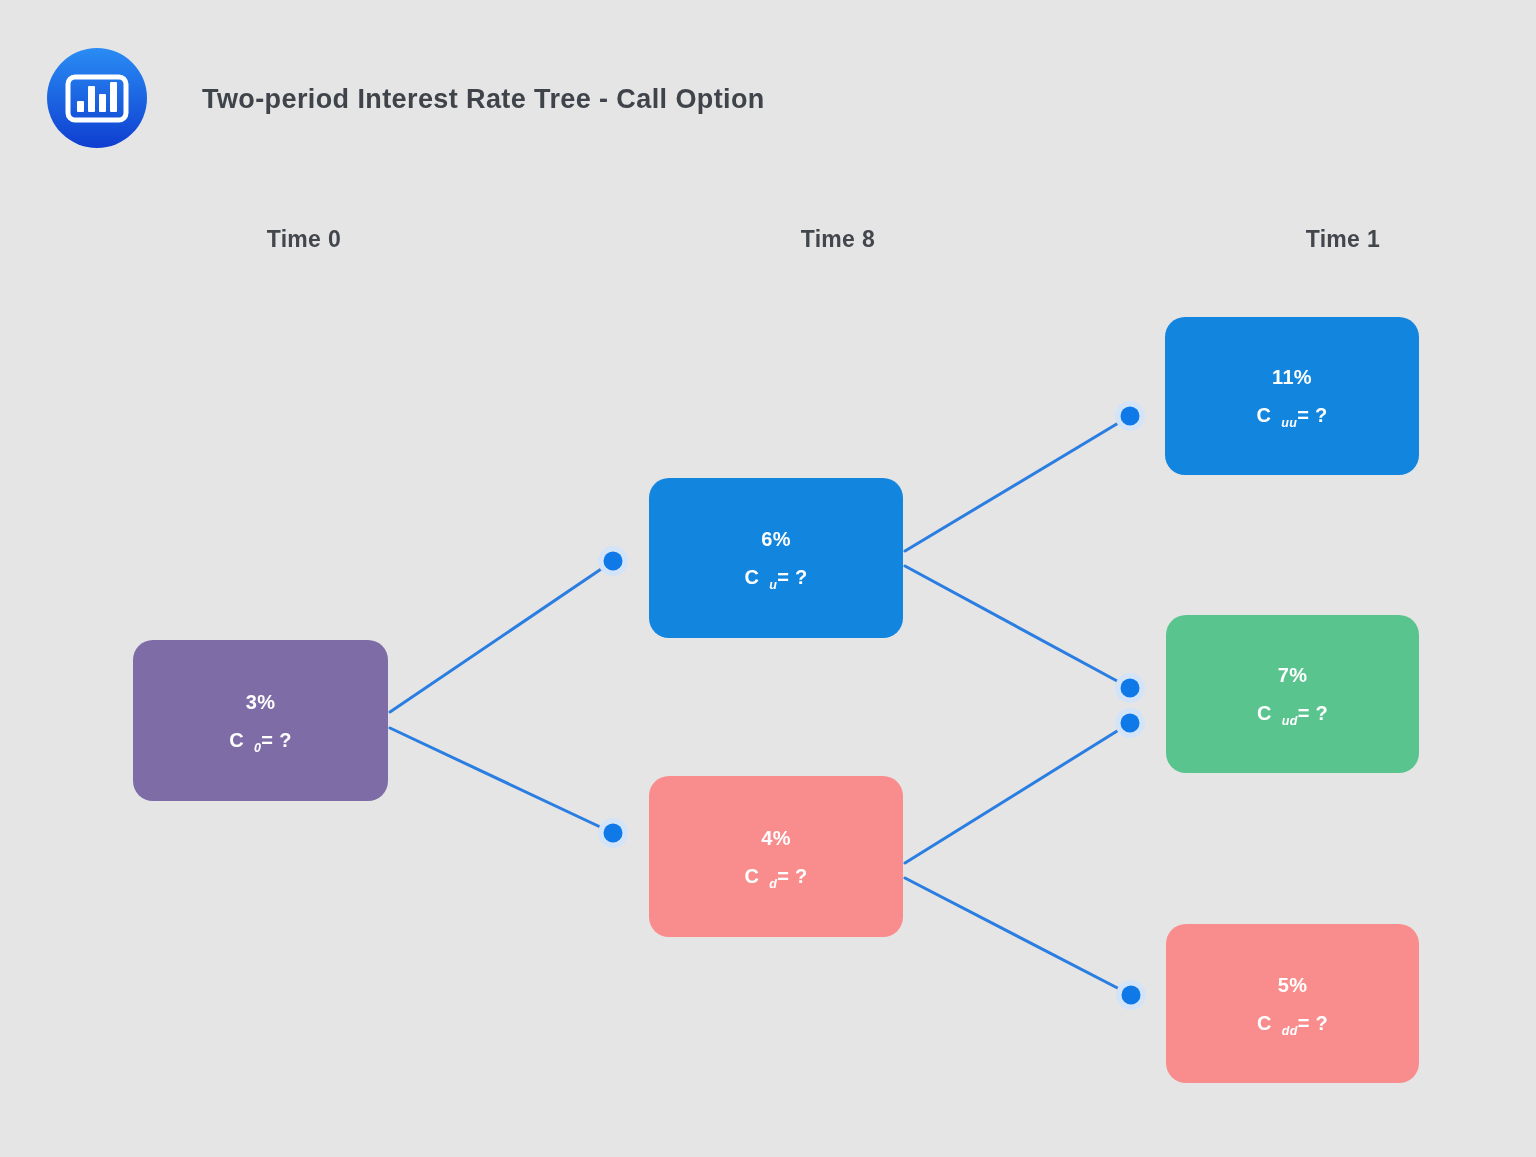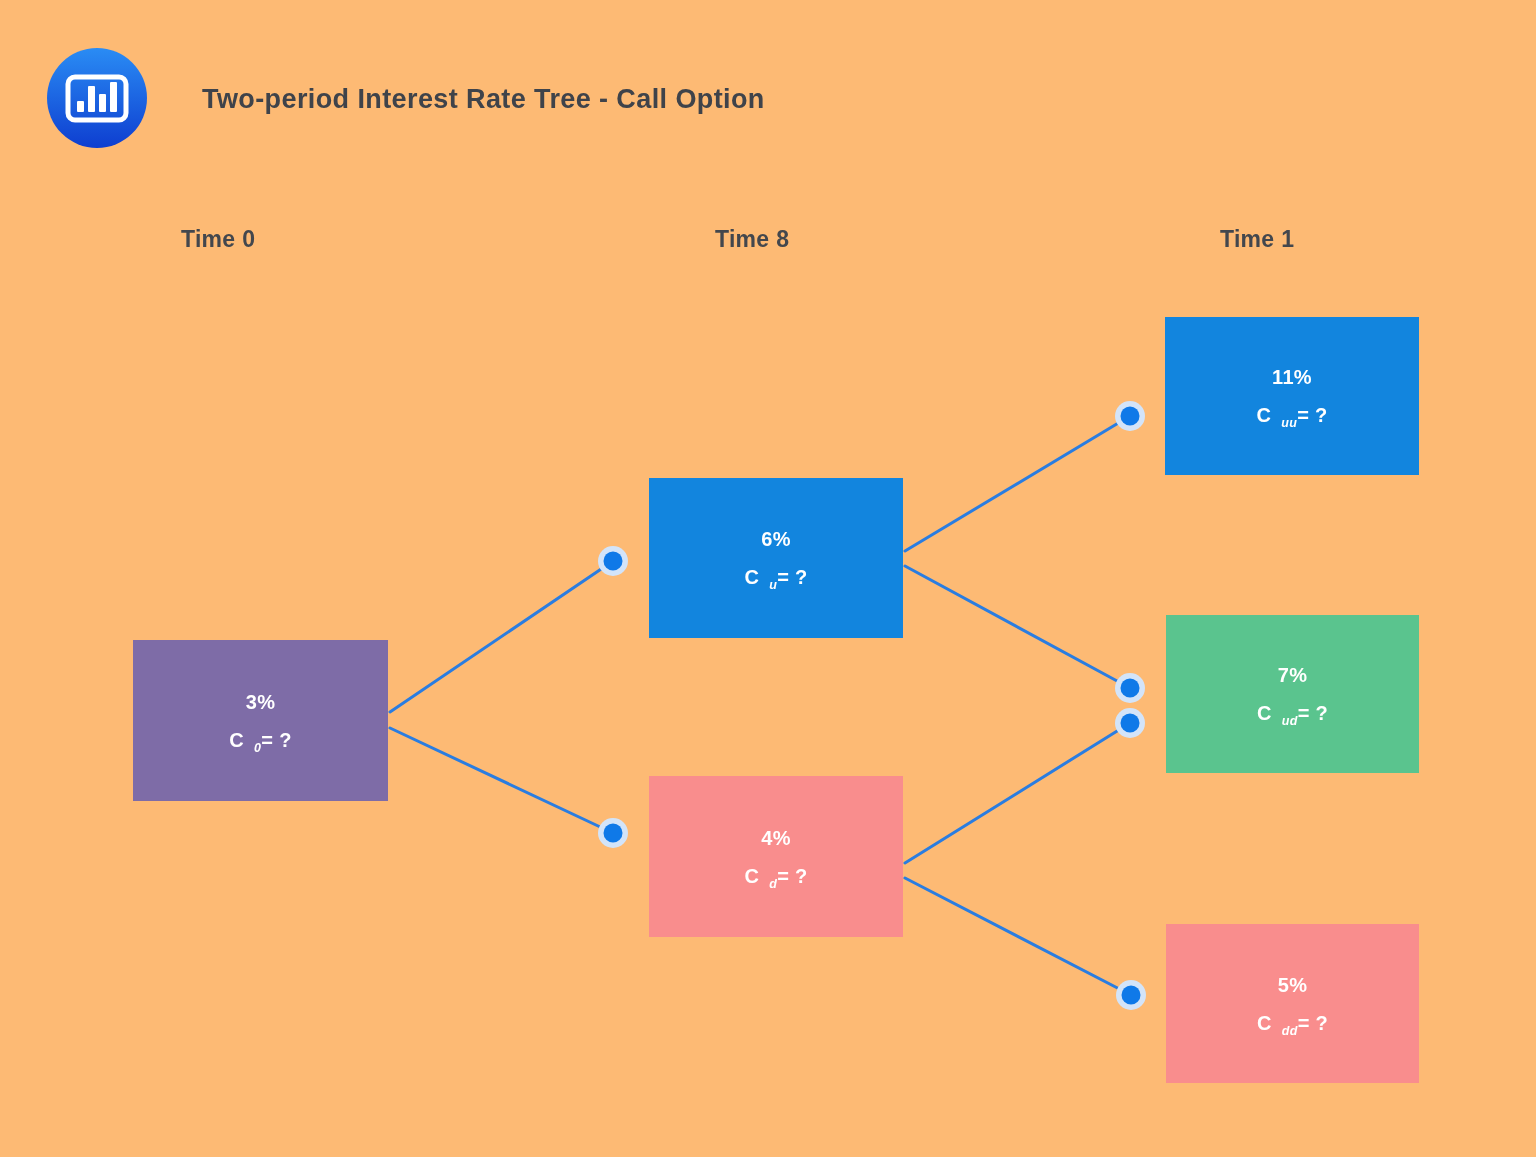--- a/index.html
+++ b/index.html
@@ -5,21 +5,21 @@
   html, body {
     margin: 0;
     padding: 0;
     background: #ffffff;
     font-family: "Liberation Sans", "DejaVu Sans", sans-serif;
   }
   .canvas {
     position: relative;
     width: 1536px;
     height: 1157px;
-    background: #fdba74;
+    background: #e5e5e5;
     overflow: hidden;
   }
 
   
   .logo {
     position: absolute;
     left: 47px;
     top: 48px;
     width: 100px;
     height: 100px;
@@ -31,31 +31,31 @@
     font-size: 27px;
     font-weight: 700;
     letter-spacing: 0.4px;
     color: #3f434a;
   }
 
   
   .col-header {
     position: absolute;
     width: 160px;
-    text-align: left;
+    text-align: right;
     font-size: 23px;
     font-weight: 700;
     letter-spacing: 0.3px;
     color: #43474d;
   }
 
   
   .node {
     position: absolute;
-    border-radius: 0;
+    border-radius: 20px;
     color: #ffffff;
     display: flex;
     flex-direction: column;
     align-items: center;
     justify-content: center;
     gap: 18px;
   }
   .node .rate {
     font-size: 20px;
     font-weight: 700;

